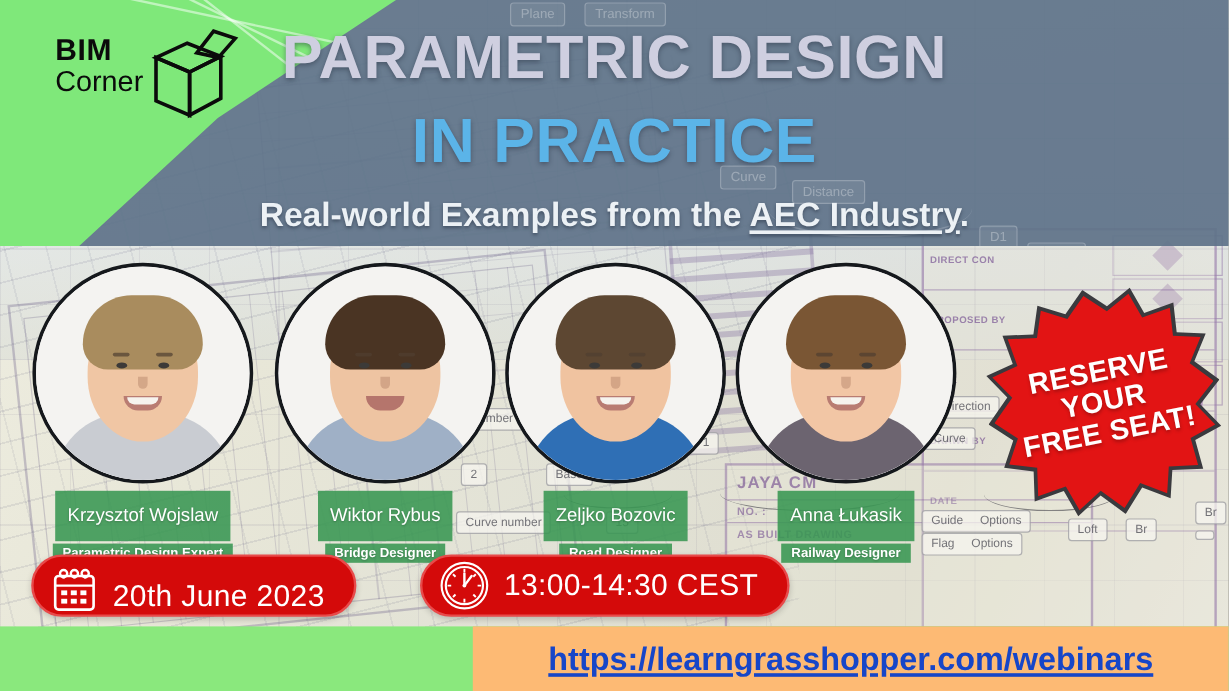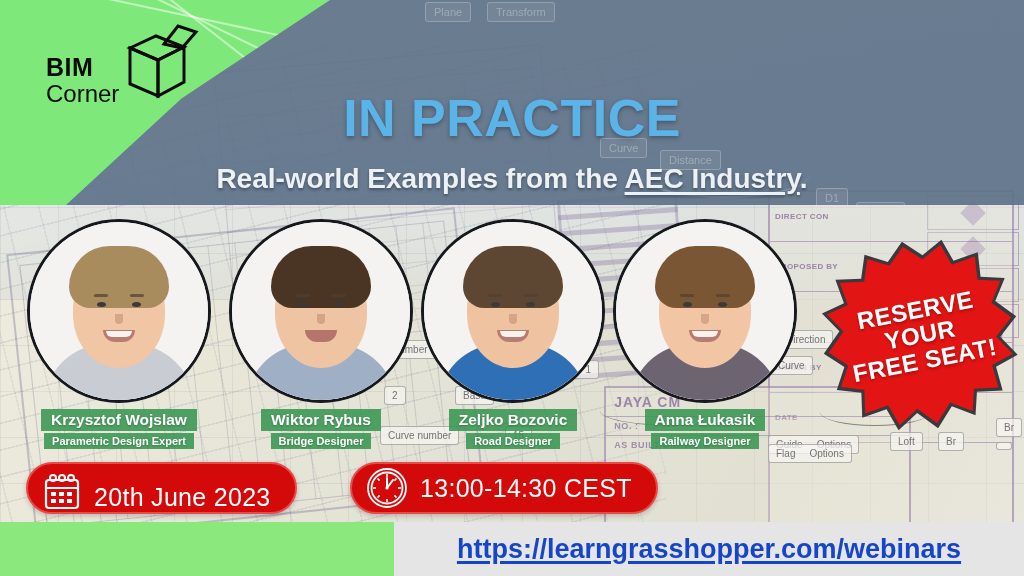--- a/index.html
+++ b/index.html
@@ -152,21 +152,21 @@
     clip-path:polygon(0 0, 100% 0, 55% 48%, 20% 100%, 0 100%);
   }
   .greenwedge .ray{
     position:absolute; left:8%; top:22%; width:92%; height:2px;
     background:rgba(255,255,255,.5);
     transform-origin:right center;
   }
 
   
   .bimlogo{ position:absolute; left:38px; top:22px; width:160px; height:72px; }
-  .bim-text{ position:absolute; left:8px; top:8px;margin-top:25px; }
+  .bim-text{ position:absolute; left:8px; top:8px; }
   .bim-b{ font-size:25px; font-weight:800; color:#0b0b0b; letter-spacing:.5px; line-height:1; }
   .bim-c{ font-size:24px; font-weight:400; color:#0b0b0b; line-height:1.05; margin-top:1px; letter-spacing:0; }
 
   
   .lglogo{ position:absolute; right:22px; top:22px; width:210px; height:90px; }
   .lg-text{ position:absolute; left:68px; top:6px; color:#fff; }
   .lg-1{ font-size:27px; font-weight:700; line-height:.98; letter-spacing:-.3px; }
   .lg-2{ font-size:27px; font-weight:700; line-height:1.0; letter-spacing:-.6px; }
   .lg-3{ font-size:17px; color:#9ee45c; font-style:italic; font-family:"DejaVu Serif", serif;
          text-align:right; margin-top:-2px; margin-right:8px; letter-spacing:.5px; }
@@ -219,22 +219,22 @@
   .fc-mouth{ position:absolute; top:108px; left:50%; margin-left:-16px;
      width:32px; height:12px; border-radius:0 0 18px 18px; background:#b97c72; }
   .fc-teeth{ position:absolute; top:109px; left:50%; margin-left:-13px;
      width:26px; height:6px; border-radius:0 0 12px 12px; background:#f6f3ee; }
   .fc-nose{ position:absolute; top:92px; left:50%; margin-left:-4px;
      width:8px; height:10px; border-radius:0 0 6px 6px; background:rgba(160,110,85,.35); }
 
   .spk .badge-name{
     margin:0 auto; margin-top:6px; display:table;
     background:rgba(56,150,82,.88);
-    color:#fff; font-weight:700; font-size:15.5px;
-    padding:2px 10px; white-space:nowrap;
+    color:#fff; font-weight:400; font-size:15.5px;
+    padding:12px 10px; white-space:nowrap;
     text-shadow:0 1px 2px rgba(0,0,0,.25);
   }
   .spk .badge-role{
     margin:0 auto; margin-top:2px; display:table;
     background:rgba(56,150,82,.88);
     color:#fff; font-weight:800; font-size:11px;
     padding:2px 8px; white-space:nowrap;
     text-shadow:0 1px 2px rgba(0,0,0,.25);
   }
 
@@ -278,21 +278,21 @@
     box-shadow:0 2px 5px rgba(0,0,0,.2);
   }
   .pill .ptxt{ color:#fff; font-size:25px; font-weight:400; letter-spacing:.3px; white-space:nowrap; }
   .pill-date{ left:26px; top:462px;align-items:flex-end; }
   .pill-time{ left:350px; top:462px; }
 
   
   .footer{ position:absolute; left:0; bottom:0; width:100%; height:54px; background:#8ae87d; }
   .urlbox{
     position:absolute; right:0; bottom:0; width:630px; height:54px;
-    background:#e5e5e5; display:flex; align-items:center; justify-content:center;margin-left:35px;
+    background:#fdba74; display:flex; align-items:center; justify-content:center;margin-left:35px;
   }
   .urlbox a{
     color:#1646c8; font-size:27px; font-weight:800; text-decoration:underline;
     text-underline-offset:3px; text-decoration-thickness:3px;
   }
 </style>
 </head>
 <body>
 
 <div class="poster">
@@ -336,21 +336,21 @@
   </div>
 
   <div class="gh" style="left:380px; top:426px;">Curve number</div>
   <div class="gh" style="left:505px; top:426px;">15</div>
   <div class="gh" style="left:384px; top:340px;">Number</div>
   <div class="gh" style="left:384px; top:386px;">2</div>
   <div class="gh" style="left:455px; top:386px;">Base</div>
   <div class="gh" style="left:560px; top:360px;">Var 1</div>
   <div class="gh" style="left:778px; top:330px;">Direction</div>
   <div class="gh" style="left:770px; top:356px;">Curve</div>
-  <div class="gh two" style="left:768px; top:435px;">
+  <div class="gh two" style="left:768px; top:425px;">
     <span>Guide</span>
     <span>Options</span>
   </div>
   <div class="gh two" style="left:768px; top:444px;">
     <span>Flag</span>
     <span>Options</span>
   </div>
   <div class="gh" style="left:890px; top:432px;">Loft</div>
   <div class="gh" style="left:938px; top:432px;">Br</div>
   <div class="gh" style="left:996px; top:418px;">Br</div>
@@ -386,20 +386,21 @@
       <svg width="92" height="80" viewBox="0 0 92 80" style="position:absolute;left:74px;top:0;">
         <path d="M18 26 L44 14 L72 25 L46 38 Z" fill="none" stroke="#0b0b0b" stroke-width="3"></path>
         <path d="M18 26 L18 62 L46 74 L46 38 Z" fill="none" stroke="#0b0b0b" stroke-width="3"></path>
         <path d="M46 38 L46 74 L72 60 L72 25 Z" fill="none" stroke="#0b0b0b" stroke-width="3"></path>
         <path d="M52 22 L66 4 L84 10 L70 26 Z" fill="none" stroke="#0b0b0b" stroke-width="3"></path>
         <path d="M52 22 L70 26" fill="none" stroke="#0b0b0b" stroke-width="2"></path>
       </svg>
     </div>
 
 
+    <div class="t1">PARAMETRIC DESIGN</div>
     <div class="t2">IN PRACTICE</div>
     <div class="t3">
       <span>Real-world Examples from the </span><u>AEC Industry</u><span>.</span>
     </div>
   </div>
 
   <div class="speakers">
 
     <div class="spk" style="left:22px;">
       <div class="ring">

